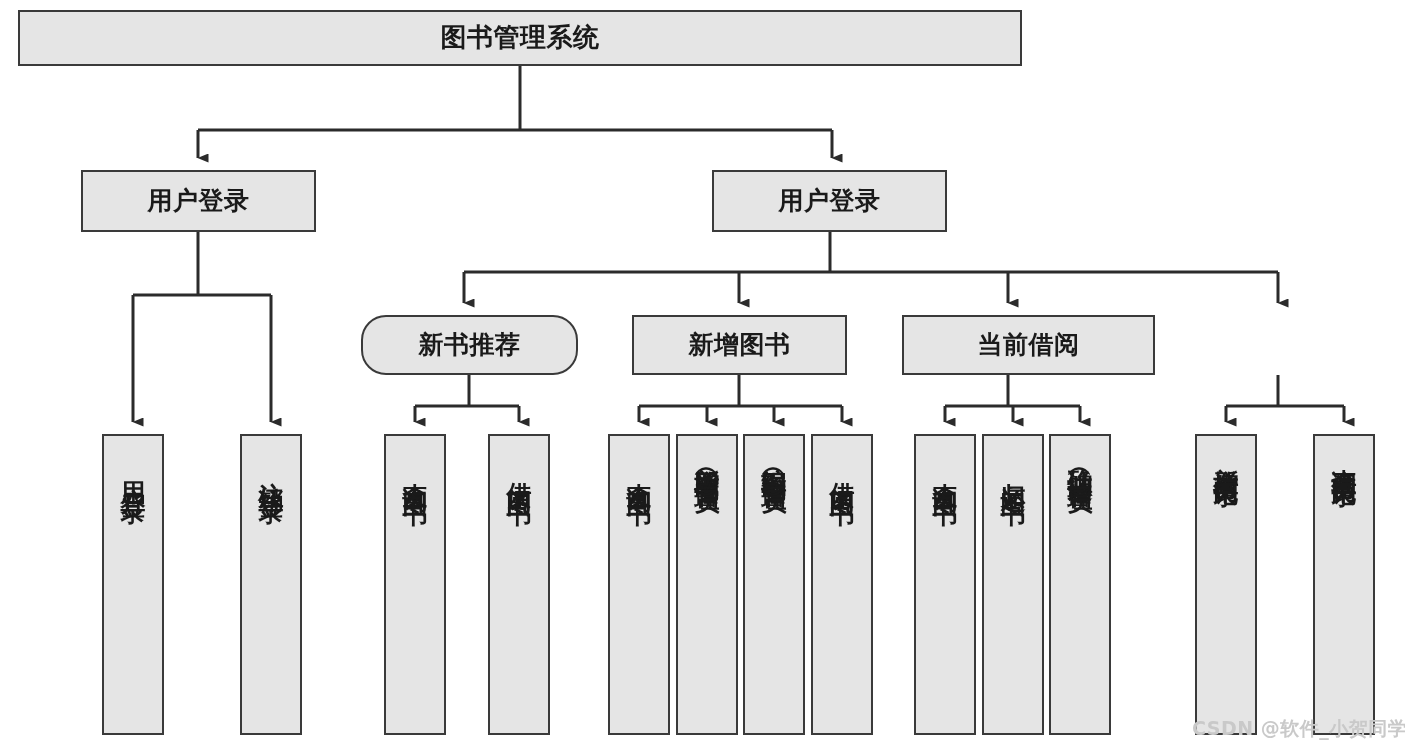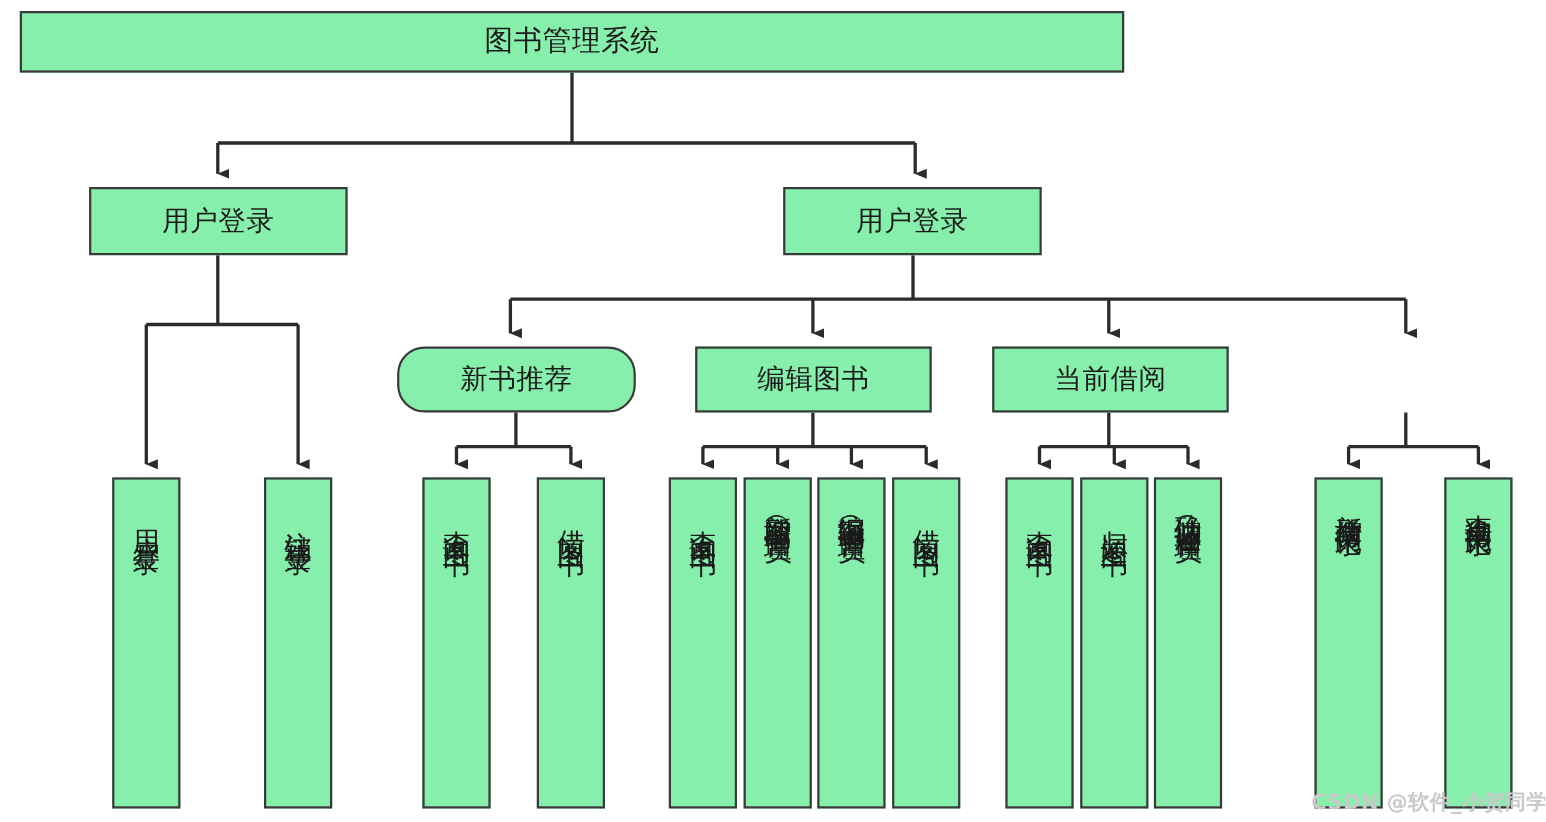--- a/index.html
+++ b/index.html
@@ -23,25 +23,26 @@
     left: 0;
     top: 0;
     width: 1405px;
     height: 747px;
     pointer-events: none;
   }
   .node {
     position: absolute;
     box-sizing: border-box;
     border: 2.5px solid #3a3a3a;
-    background: #86efac;
+    background: #e5e5e5;
     display: flex;
     align-items: center;
     justify-content: center;
     color: #1a1a1a;
+    font-weight: bold;
   }
   .node-label {
     display: block;
     text-align: center;
     line-height: 1.12;
     letter-spacing: 0.5px;
     white-space: nowrap;
   }
   
   .node.horizontal .node-label {
@@ -144,24 +145,24 @@
 
   <div class="node horizontal" style="left:712px; top:170px; width:235px; height:62px;">
     <span class="node-label">用户登录</span>
   </div>
 
   <div class="node horizontal" style="left:361px; top:315px; width:217px; height:60px;border-radius:25px;">
     <span class="node-label">新书推荐</span>
   </div>
 
   <div class="node horizontal" style="left:632px; top:315px; width:215px; height:60px;">
-    <span class="node-label">编辑图书</span>
-  </div>
-
-  <div class="node horizontal" style="left:902px; top:315px; width:215px; height:60px;">
+    <span class="node-label">新增图书</span>
+  </div>
+
+  <div class="node horizontal" style="left:902px; top:315px; width:253px; height:60px;">
     <span class="node-label">当前借阅</span>
   </div>
 
 
   <div class="node vertical" style="left:102px; top:434px; width:62px; height:301px;">
     <span class="node-label">用户登录</span>
   </div>
 
   <div class="node vertical" style="left:240px; top:434px; width:62px; height:301px;">
     <span class="node-label">注销登录</span>

